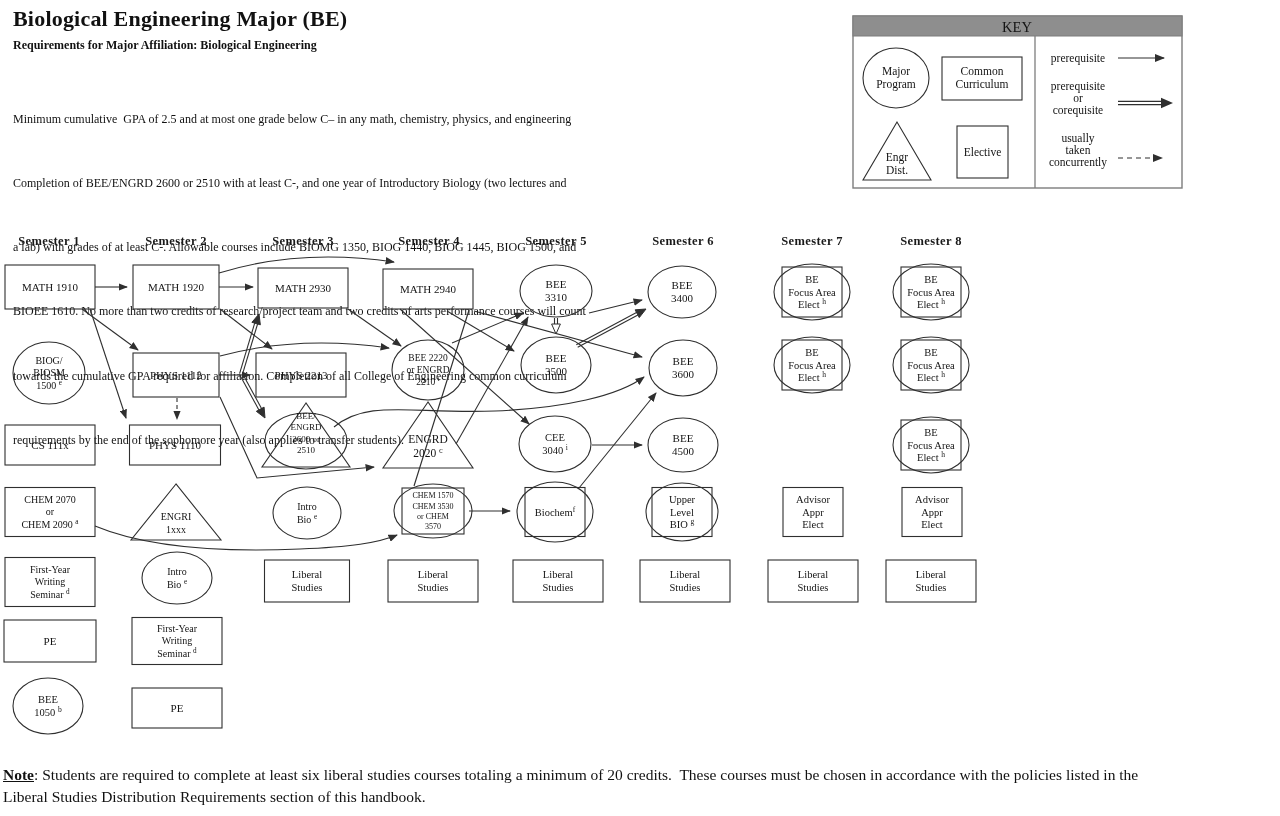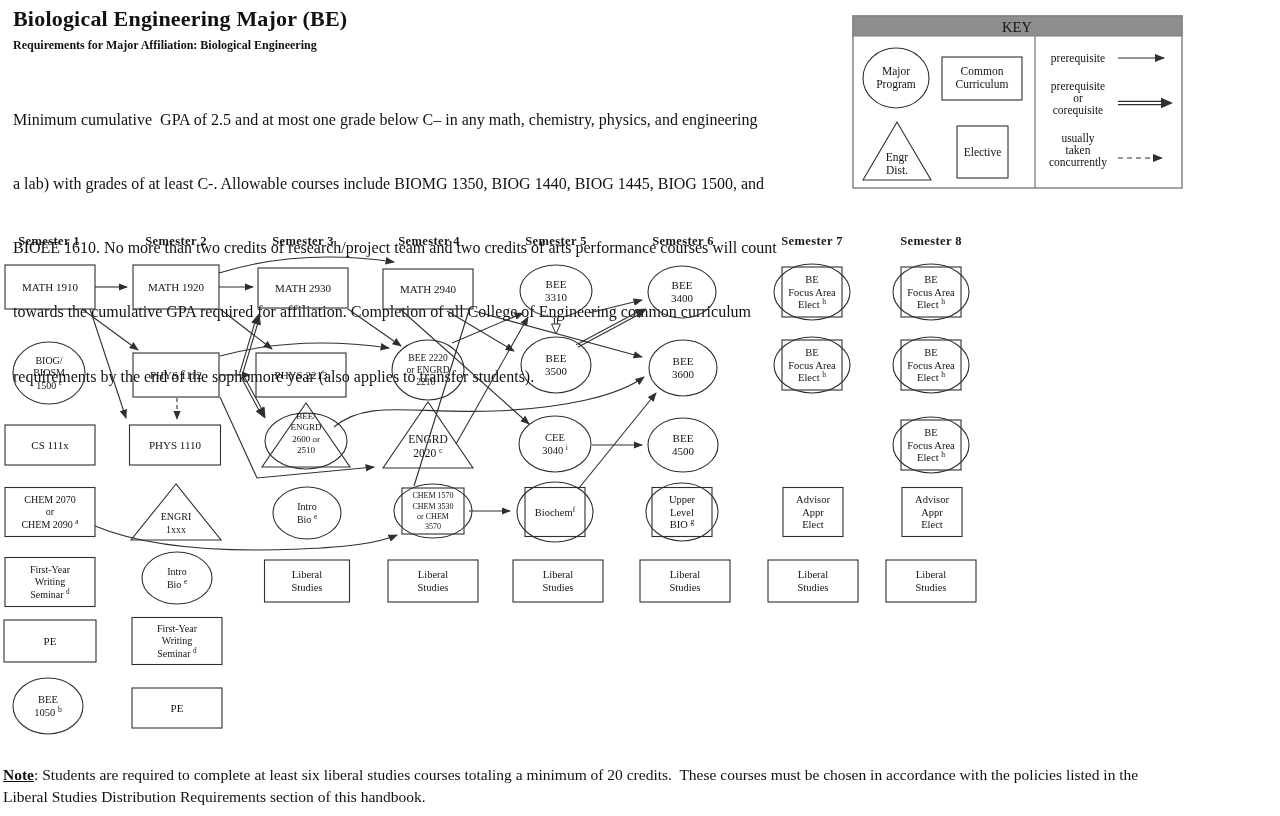--- a/index.html
+++ b/index.html
@@ -1,32 +1,33 @@
 <!DOCTYPE html>
 <html><head>
 <meta charset="utf-8">
 <style>
   html,body{margin:0;padding:0;background:#fff;width:1280px;height:816px;overflow:hidden;}
   body{font-family:"Liberation Serif","DejaVu Serif",serif;color:#111;position:relative;}
   .abs{position:absolute;}
   #title{left:13px;top:6px;font-size:22px;font-weight:bold;letter-spacing:.2px;}
   #subtitle{left:13px;top:38px;font-size:12px;font-weight:bold;}
-  #intro{left:13px;top:66px;font-size:16px;line-height:21.4px;white-space:pre;}
+  #intro{left:13px;top:66px;font-size:12px;line-height:21.4px;white-space:pre;}
   #note{left:3px;top:764px;font-size:15.5px;line-height:21.8px;white-space:pre-wrap;width:1274px;}
   #note .b{font-weight:bold;text-decoration:underline;}
   svg text{font-family:"Liberation Serif","DejaVu Serif",serif;fill:#141414;}
   .sem-h{font-weight:bold;font-size:12.5px;letter-spacing:.4px;fill:#1a1a1a;}
 </style>
 </head>
 <body>
 
 <div class="abs" id="title">Biological Engineering Major (BE)</div>
 <div class="abs" id="subtitle">Requirements for Major Affiliation:  Biological Engineering</div>
 <div class="abs" id="intro">
   <div>Minimum cumulative  GPA of 2.5 and at most one grade below C– in any math, chemistry, physics, and engineering</div>
+  <div>Completion of BEE/ENGRD 2600 or 2510 with at least C-, and one year of Introductory Biology (two lectures and</div>
   <div>a lab) with grades of at least C-. Allowable courses include BIOMG 1350, BIOG 1440, BIOG 1445, BIOG 1500, and</div>
   <div>BIOEE 1610. No more than two credits of research/project team and two credits of arts performance courses will count</div>
   <div>towards the cumulative GPA required for affiliation. Completion of all College of Engineering common curriculum</div>
   <div>requirements by the end of the sophomore year (also applies to transfer students).</div>
 </div>
 
 <svg class="abs" style="left:0;top:0" width="1280" height="816" viewBox="0 0 1280 816">
   <defs>
     <marker id="arr" viewBox="0 0 10 8" refX="9" refY="4" markerWidth="8.5" markerHeight="7" orient="auto">
       <path d="M0,0 L10,4 L0,8 z" fill="#2f2f2f"></path>

